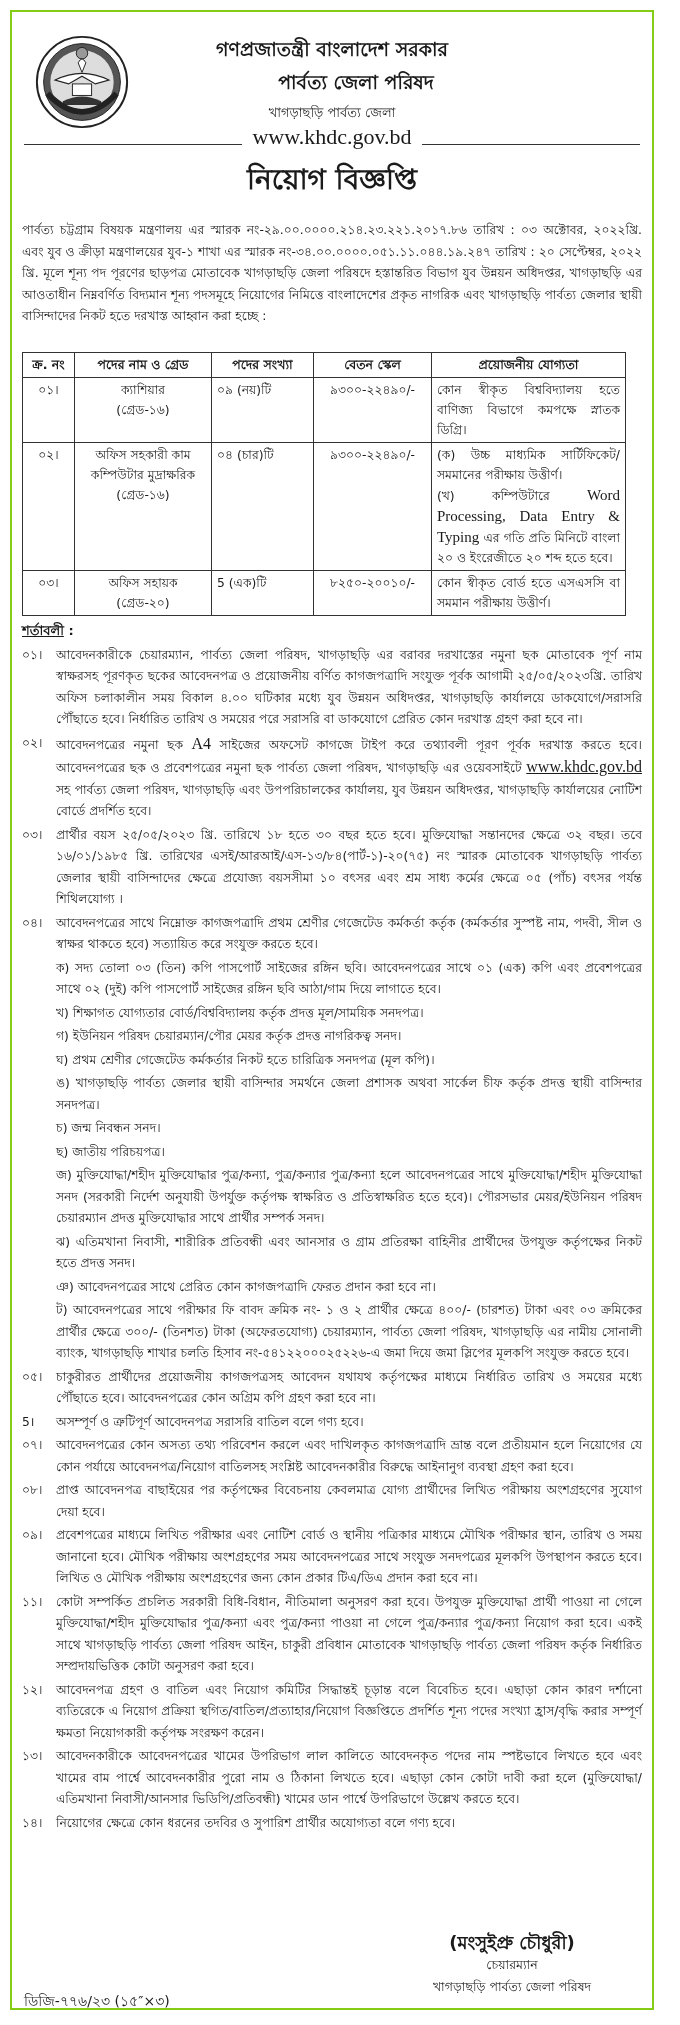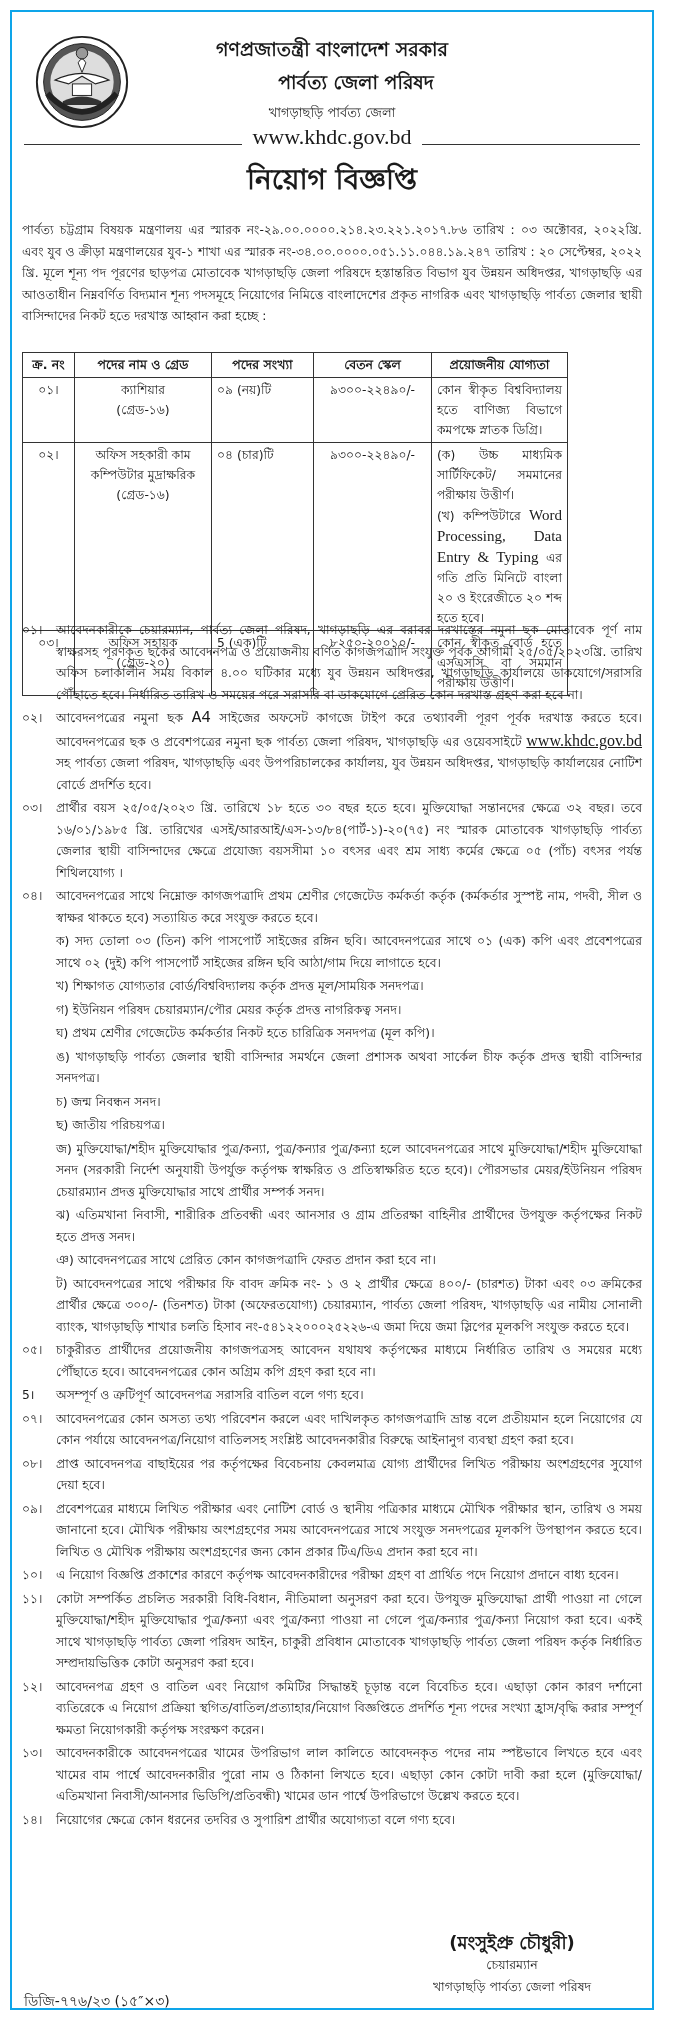--- a/index.html
+++ b/index.html
@@ -1,43 +1,43 @@
 <!DOCTYPE html>
 <html><head>
 <meta charset="utf-8">
 <style>
   html, body { margin: 0; padding: 0; background: #ffffff; }
   body { width: 680px; height: 2025px; position: relative; overflow: hidden; font-family: "DejaVu Sans", sans-serif; color: #1a1a1a; }
-  .frame { position: absolute; left: 10px; top: 10px; width: 644px; height: 2000px; border: 2px solid #0ea5e9; box-sizing: border-box; background: #fff; }
+  .frame { position: absolute; left: 10px; top: 10px; width: 644px; height: 2000px; border: 2px solid #84cc16; box-sizing: border-box; background: #fff; }
   .header { position: relative; height: 170px; }
   .logo { position: absolute; left: 22px; top: 22px; width: 96px; height: 96px; }
   .head-lines { position: absolute; left: 0; right: 0; top: 20px; text-align: center; }
   .h1 { font-size: 19px; font-weight: 600; line-height: 34px; }
   .h2 { font-size: 19px; font-weight: 600; line-height: 32px; padding-left: 48px; }
   .h3 { font-size: 13px; line-height: 30px; }
   .web-row { position: absolute; left: 12px; right: 12px; top: 112px; display: flex; align-items: center; }
   .web-row .line { flex: 1; height: 0; border-top: 1.5px solid #333; margin-top: 14px; }
   .web-row .url { font-family: "Liberation Serif", serif; font-size: 22px; padding: 0 10px; }
   .title { position: absolute; left: 0; right: 0; top: 146px; text-align: center; font-size: 28px; font-weight: 600; }
   .intro { position: absolute; left: 10px; right: 10px; top: 208px; font-size: 12.3px; line-height: 21.5px; text-align: justify; }
-  table.jobs { position: absolute; left: 10px; top: 340px; width: 546px; border-collapse: collapse; font-size: 12.3px; }
+  table.jobs { position: absolute; left: 10px; top: 340px; width: 604px; border-collapse: collapse; font-size: 12.3px; }
   table.jobs th, table.jobs td { border: 1px solid #333; padding: 2px 5px; vertical-align: top; line-height: 20px; }
   table.jobs th { font-weight: 600; text-align: center; font-size: 12.5px; }
   table.jobs td.c { text-align: center; }
   table.jobs td.q { text-align: justify; margin-top: 12px; }
   .en { font-family: "Liberation Serif", serif; font-size: 15px; }
   .terms { position: absolute; left: 10px; right: 10px; top: 608px; font-size: 12.3px; line-height: 21.5px; }
   .terms-title { font-weight: 600; font-size: 13px; margin-bottom: 3px; }
   .terms-title span { text-decoration: underline; }
   .item { display: flex; margin-bottom: 2px; }
   .num { width: 34px; flex: none; }
   .txt { flex: 1; text-align: justify; }
   .sub { margin-left: 34px; text-align: justify; margin-bottom: 2px; }
   .url-inline { font-family: "Liberation Serif", serif; font-size: 16px; text-decoration: underline; }
-  .a4 { font-family: Liberation Mono, monospace; font-size: 16px; }
+  .a4 { font-family: Liberation Serif, serif; font-size: 16px; }
   .sig { position: absolute; left: 380px; width: 240px; top: 1920px; text-align: center; font-size: 12.5px; line-height: 22px; }
   .sig .name { font-weight: 600; font-size: 18px; }
   .memo { position: absolute; left: 12px; top: 1978px; font-size: 14px; }
 </style>
 </head>
 <body>
 
 <div class="frame">
   <div class="header">
     <svg class="logo" viewBox="0 0 100 100">
@@ -114,20 +114,21 @@
             <div>(গ্রেড-২০)</div>
           </td>
         <td>5 (এক)টি</td>
         <td class="c">৮২৫০-২০০১০/-</td>
         <td class="q">কোন স্বীকৃত বোর্ড হতে এসএসসি বা সমমান পরীক্ষায় উত্তীর্ণ।</td>
       </tr>
     </tbody>
   </table>
 
   <div class="terms">
+    <div class="terms-title"><span>শর্তাবলী</span><b> :</b></div>
 
     <div class="item">
         <span class="num">০১।</span>
         <span class="txt">আবেদনকারীকে চেয়ারম্যান, পার্বত্য জেলা পরিষদ, খাগড়াছড়ি এর বরাবর দরখাস্তের নমুনা ছক মোতাবেক পূর্ণ নাম স্বাক্ষরসহ পূরণকৃত ছকের আবেদনপত্র ও প্রয়োজনীয় বর্ণিত কাগজপত্রাদি সংযুক্ত পূর্বক আগামী ২৫/০৫/২০২৩খ্রি. তারিখ অফিস চলাকালীন সময় বিকাল ৪.০০ ঘটিকার মধ্যে যুব উন্নয়ন অধিদপ্তর, খাগড়াছড়ি কার্যালয়ে ডাকযোগে/সরাসরি পৌঁছাতে হবে। নির্ধারিত তারিখ ও সময়ের পরে সরাসরি বা ডাকযোগে প্রেরিত কোন দরখাস্ত গ্রহণ করা হবে না।</span>
       </div>
 
     <div class="item">
         <span class="num">০২।</span>
         <span class="txt"><span>আবেদনপত্রের নমুনা ছক </span><span class="a4">A4</span><span> সাইজের অফসেট কাগজে টাইপ করে তথ্যাবলী পূরণ পূর্বক দরখাস্ত করতে হবে। আবেদনপত্রের ছক ও প্রবেশপত্রের নমুনা ছক পার্বত্য জেলা পরিষদ, খাগড়াছড়ি এর ওয়েবসাইটে </span><span class="url-inline">www.khdc.gov.bd</span><span>  সহ পার্বত্য জেলা পরিষদ, খাগড়াছড়ি এবং উপপরিচালকের কার্যালয়, যুব উন্নয়ন অধিদপ্তর, খাগড়াছড়ি কার্যালয়ের নোটিশ বোর্ডে প্রদর্শিত হবে।</span></span>
       </div>
@@ -167,24 +168,20 @@
       </div>
     <div class="item">
         <span class="num">০৮।</span>
         <span class="txt">প্রাপ্ত আবেদনপত্র বাছাইয়ের পর কর্তৃপক্ষের বিবেচনায় কেবলমাত্র যোগ্য প্রার্থীদের লিখিত পরীক্ষায় অংশগ্রহণের সুযোগ দেয়া হবে।</span>
       </div>
     <div class="item">
         <span class="num">০৯।</span>
         <span class="txt">প্রবেশপত্রের মাধ্যমে লিখিত পরীক্ষার এবং নোটিশ বোর্ড ও স্থানীয় পত্রিকার মাধ্যমে মৌখিক পরীক্ষার স্থান, তারিখ ও সময় জানানো হবে। মৌখিক পরীক্ষায় অংশগ্রহণের সময় আবেদনপত্রের সাথে সংযুক্ত সনদপত্রের মূলকপি উপস্থাপন করতে হবে। লিখিত ও মৌখিক পরীক্ষায় অংশগ্রহণের জন্য কোন প্রকার টিএ/ডিএ প্রদান করা হবে না।</span>
       </div>
     <div class="item">
-        <span class="num">১০।</span>
-        <span class="txt">এ নিয়োগ বিজ্ঞপ্তি প্রকাশের কারণে কর্তৃপক্ষ আবেদনকারীদের পরীক্ষা গ্রহণ বা প্রার্থিত পদে নিয়োগ প্রদানে বাধ্য হবেন।</span>
-      </div>
-    <div class="item">
         <span class="num">১১।</span>
         <span class="txt">কোটা সম্পর্কিত প্রচলিত সরকারী বিধি-বিধান, নীতিমালা অনুসরণ করা হবে। উপযুক্ত মুক্তিযোদ্ধা প্রার্থী পাওয়া না গেলে মুক্তিযোদ্ধা/শহীদ মুক্তিযোদ্ধার পুত্র/কন্যা এবং পুত্র/কন্যা পাওয়া না গেলে পুত্র/কন্যার পুত্র/কন্যা নিয়োগ করা হবে। একই সাথে খাগড়াছড়ি পার্বত্য জেলা পরিষদ আইন, চাকুরী প্রবিধান মোতাবেক খাগড়াছড়ি পার্বত্য জেলা পরিষদ কর্তৃক নির্ধারিত সম্প্রদায়ভিত্তিক কোটা অনুসরণ করা হবে।</span>
       </div>
     <div class="item">
         <span class="num">১২।</span>
         <span class="txt">আবেদনপত্র গ্রহণ ও বাতিল এবং নিয়োগ কমিটির সিদ্ধান্তই চূড়ান্ত বলে বিবেচিত হবে। এছাড়া কোন কারণ দর্শানো ব্যতিরেকে এ নিয়োগ প্রক্রিয়া স্থগিত/বাতিল/প্রত্যাহার/নিয়োগ বিজ্ঞপ্তিতে প্রদর্শিত শূন্য পদের সংখ্যা হ্রাস/বৃদ্ধি করার সম্পূর্ণ ক্ষমতা নিয়োগকারী কর্তৃপক্ষ সংরক্ষণ করেন।</span>
       </div>
     <div class="item">
         <span class="num">১৩।</span>
         <span class="txt">আবেদনকারীকে আবেদনপত্রের খামের উপরিভাগ লাল কালিতে আবেদনকৃত পদের  নাম স্পষ্টভাবে লিখতে হবে এবং খামের বাম পার্শ্বে আবেদনকারীর পুরো নাম ও ঠিকানা লিখতে হবে। এছাড়া কোন কোটা দাবী করা হলে (মুক্তিযোদ্ধা/এতিমখানা নিবাসী/আনসার ভিডিপি/প্রতিবন্ধী) খামের ডান পার্শ্বে উপরিভাগে উল্লেখ করতে হবে।</span>

